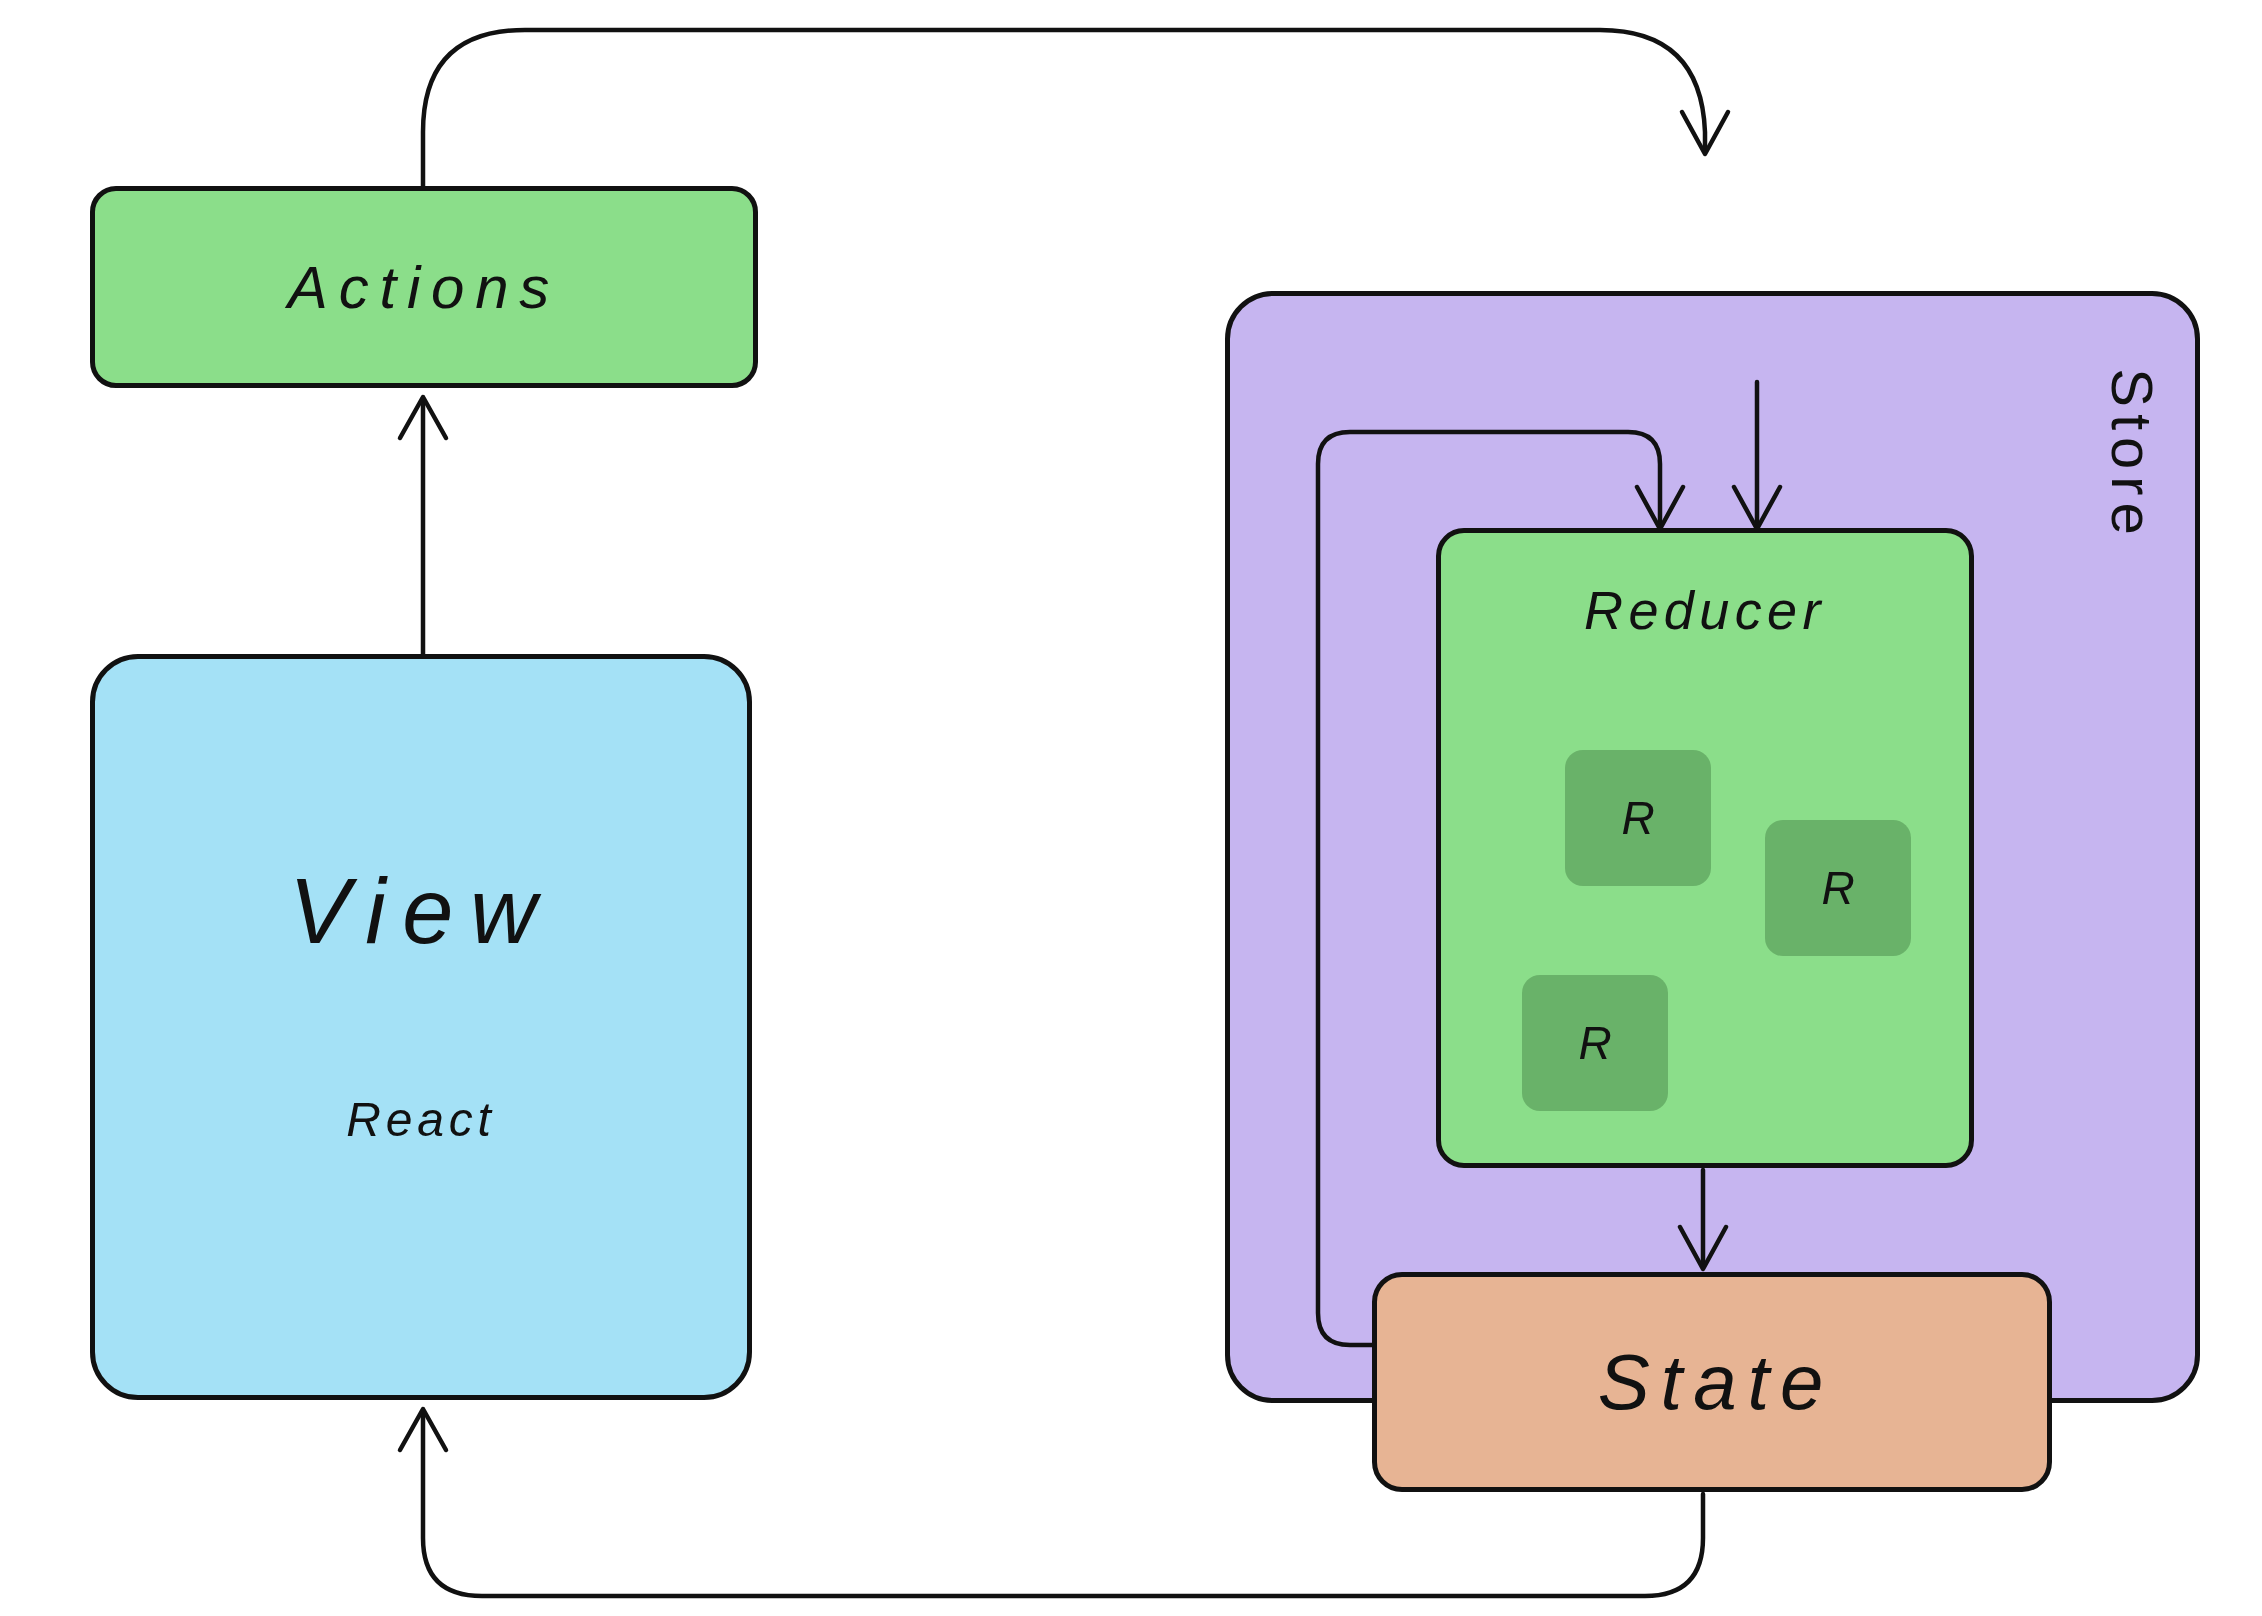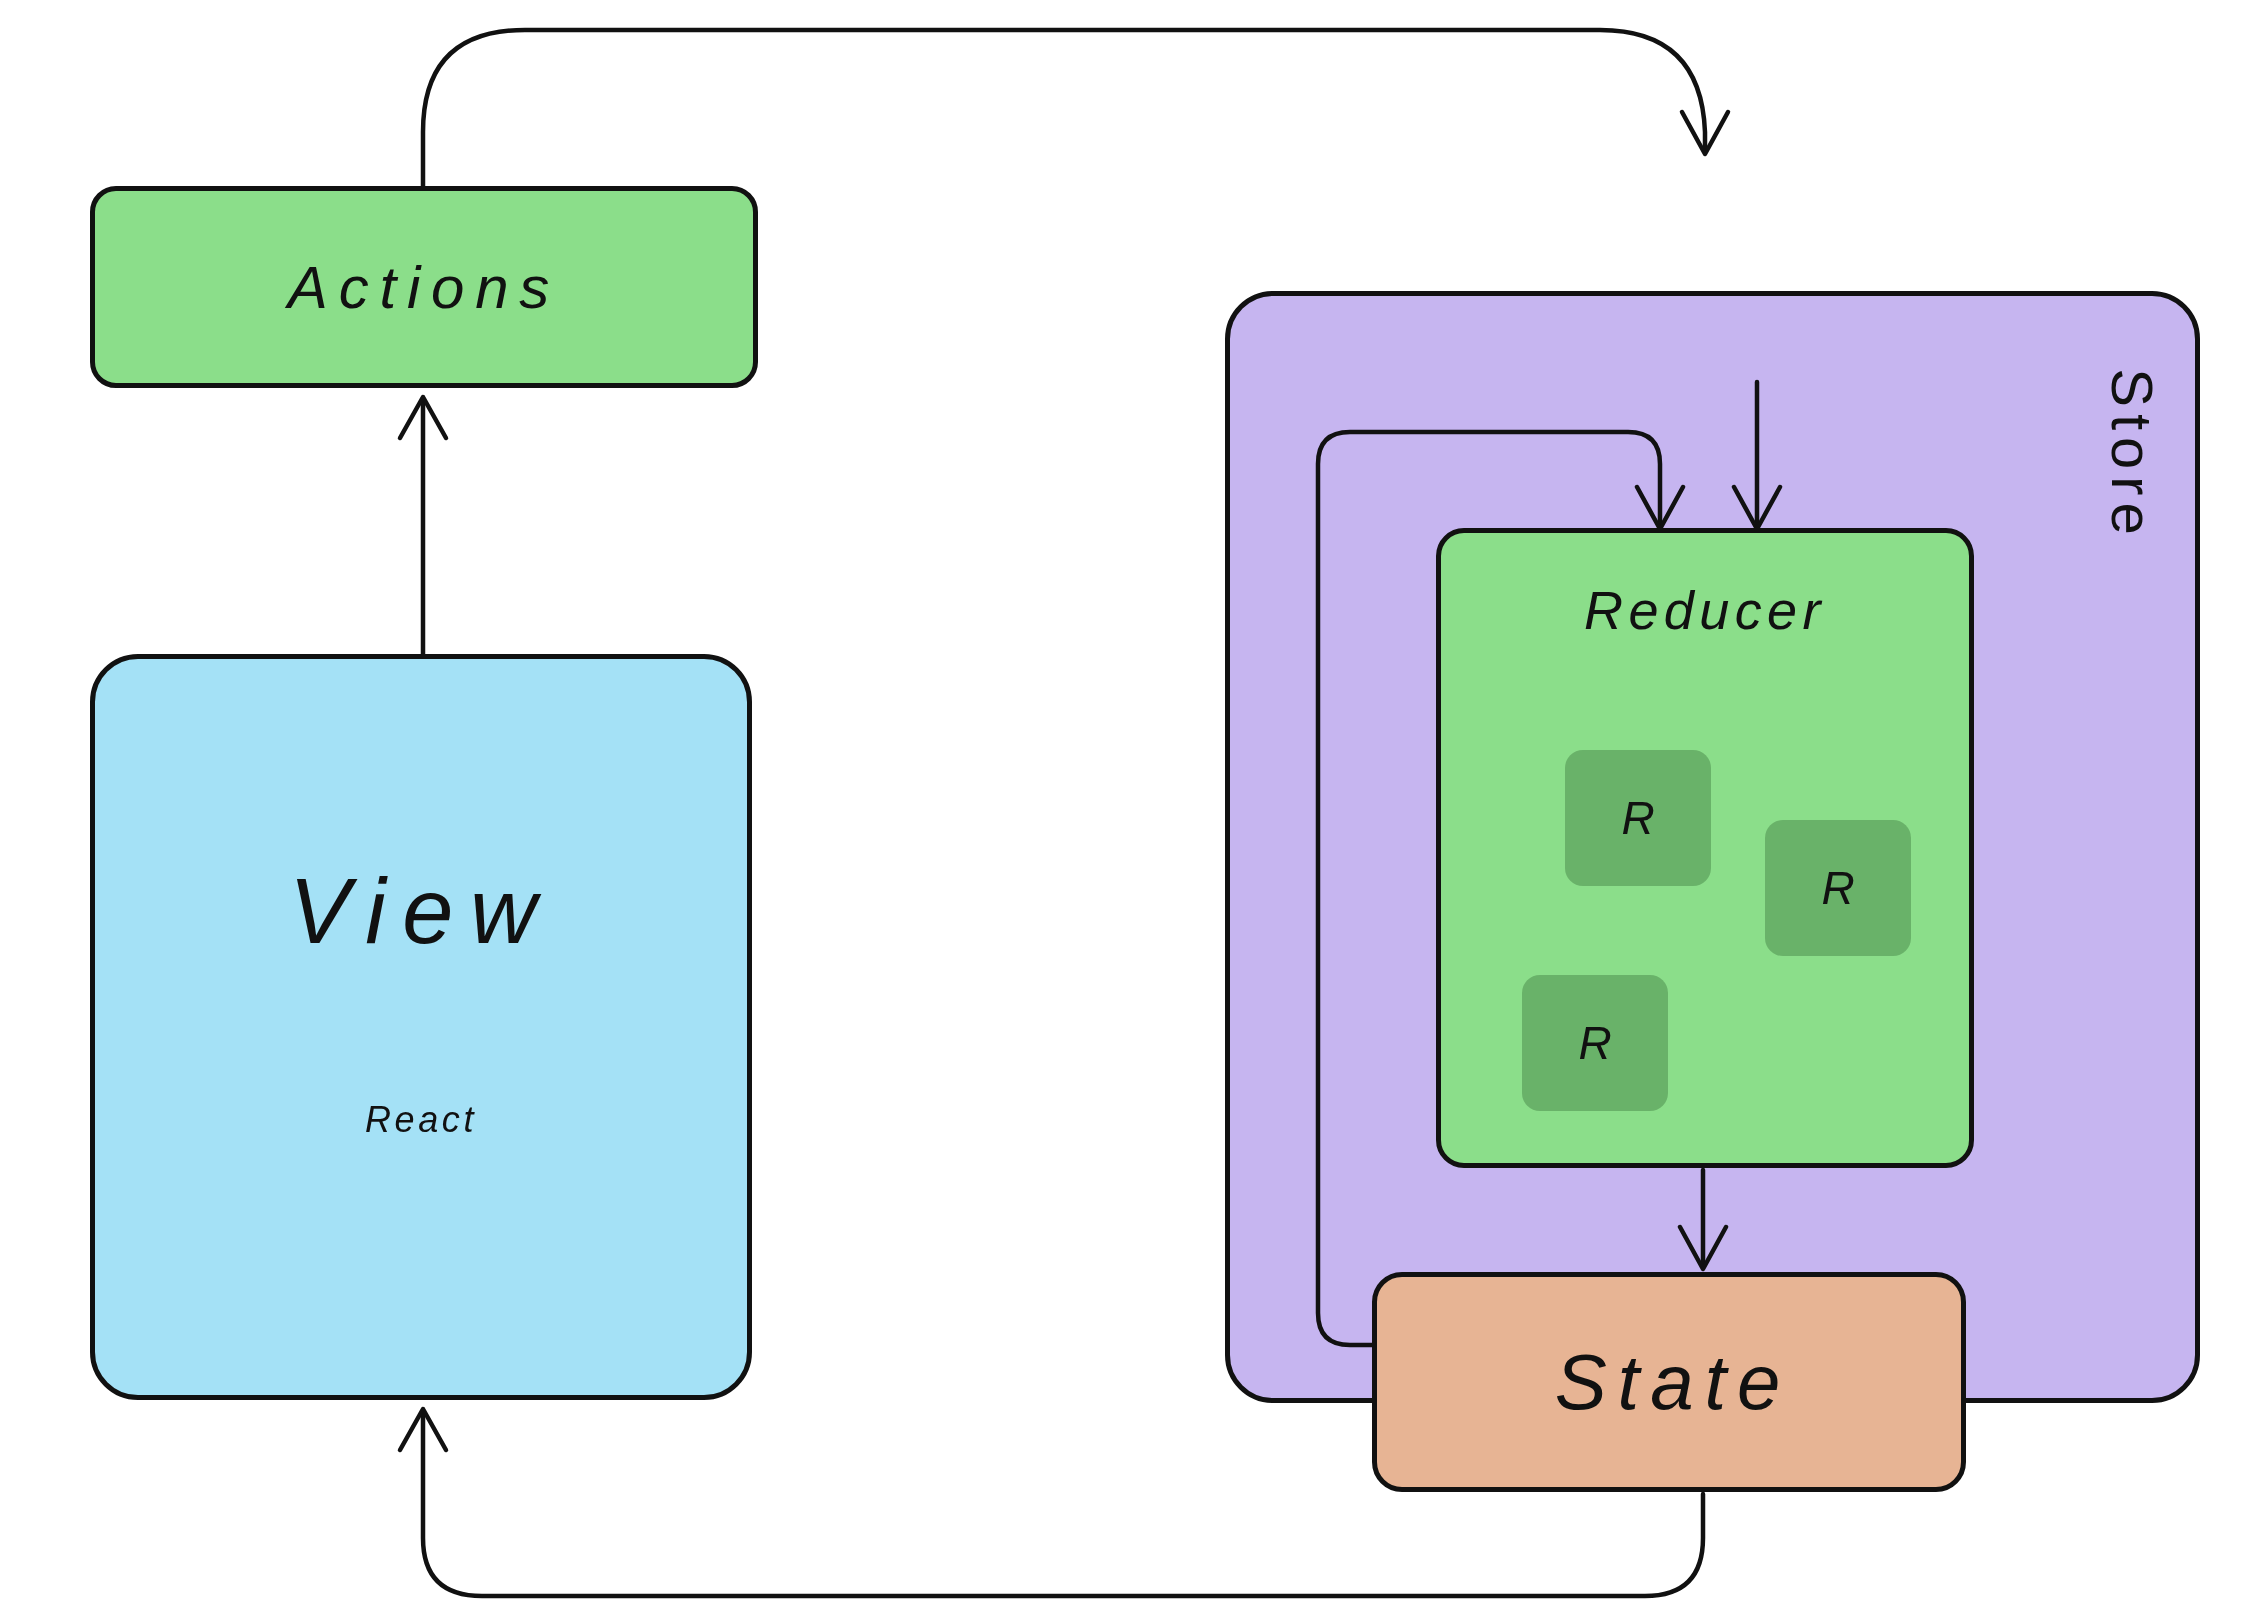--- a/index.html
+++ b/index.html
@@ -14,31 +14,31 @@
   .store{left:1225px;top:291px;width:975px;height:1112px;border-radius:48px;
          background:var(--purple,#C6B5F0);z-index:1;}
   .actions{left:90px;top:186px;width:668px;height:202px;border-radius:26px;
            background:var(--green,#8BDE8A);z-index:3;}
   .view{left:90px;top:654px;width:662px;height:746px;border-radius:48px;
         background:var(--blue,#A4E1F6);z-index:3;}
   .dispatcher{left:1374px;top:162px;width:673px;height:218px;border-radius:26px;
               background:var(--yellow,#F0E896);z-index:3;}
   .reducer{left:1436px;top:528px;width:538px;height:640px;border-radius:28px;
            background:var(--green,#8BDE8A);z-index:3;}
-  .state{left:1372px;top:1272px;width:594px;height:220px;border-radius:30px;
+  .state{left:1372px;top:1272px;width:680px;height:220px;border-radius:30px;
          background:var(--salmon,#E7B494);z-index:3;padding-left:8px;}
 
   
   .actions-label{font-size:60px;letter-spacing:.18em;}
   .dispatcher-label{font-size:58px;letter-spacing:.10em;}
   .state-label{font-size:78px;letter-spacing:.14em;}
   .view-title{position:absolute;left:0;top:198px;width:100%;text-align:center;
               font-size:92px;letter-spacing:.18em;line-height:1;margin-top:8px;}
   .view-subtitle{position:absolute;left:0;top:420px;width:100%;text-align:center;
-                 font-size:36px;letter-spacing:.10em;line-height:82px;}
+                 font-size:48px;letter-spacing:.10em;line-height:82px;}
   .reducer-title{position:absolute;left:0;top:50px;width:100%;text-align:center;
                  font-size:54px;letter-spacing:.10em;line-height:1;}
   .store-label{position:absolute;left:1982px;top:425px;width:300px;height:60px;
                transform:rotate(90deg);text-align:center;font-size:58px;
                letter-spacing:.12em;line-height:60px;z-index:2;}
 
   
   .r-square{position:absolute;width:146px;height:136px;border-radius:18px;
             background:var(--green-dark,#69B269);display:flex;align-items:center;
             justify-content:center;font-size:46px;}

